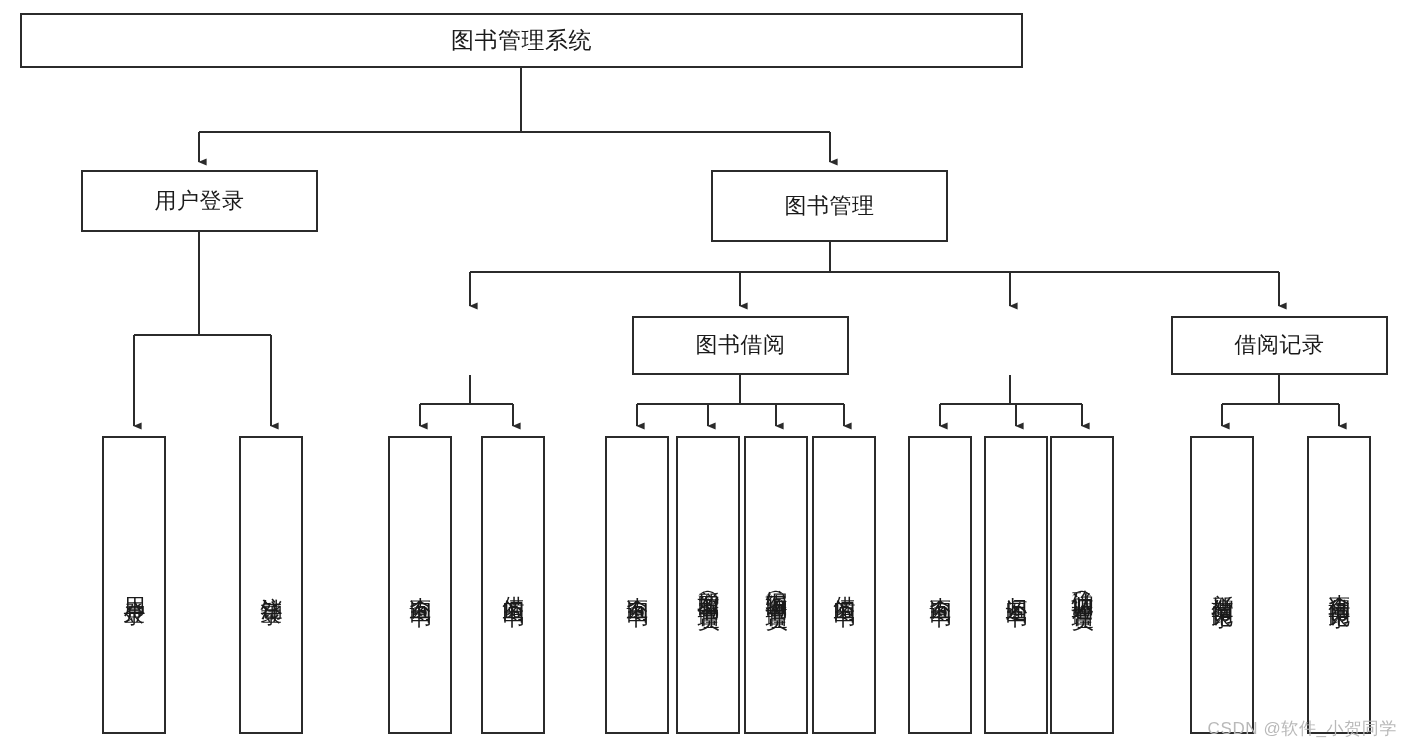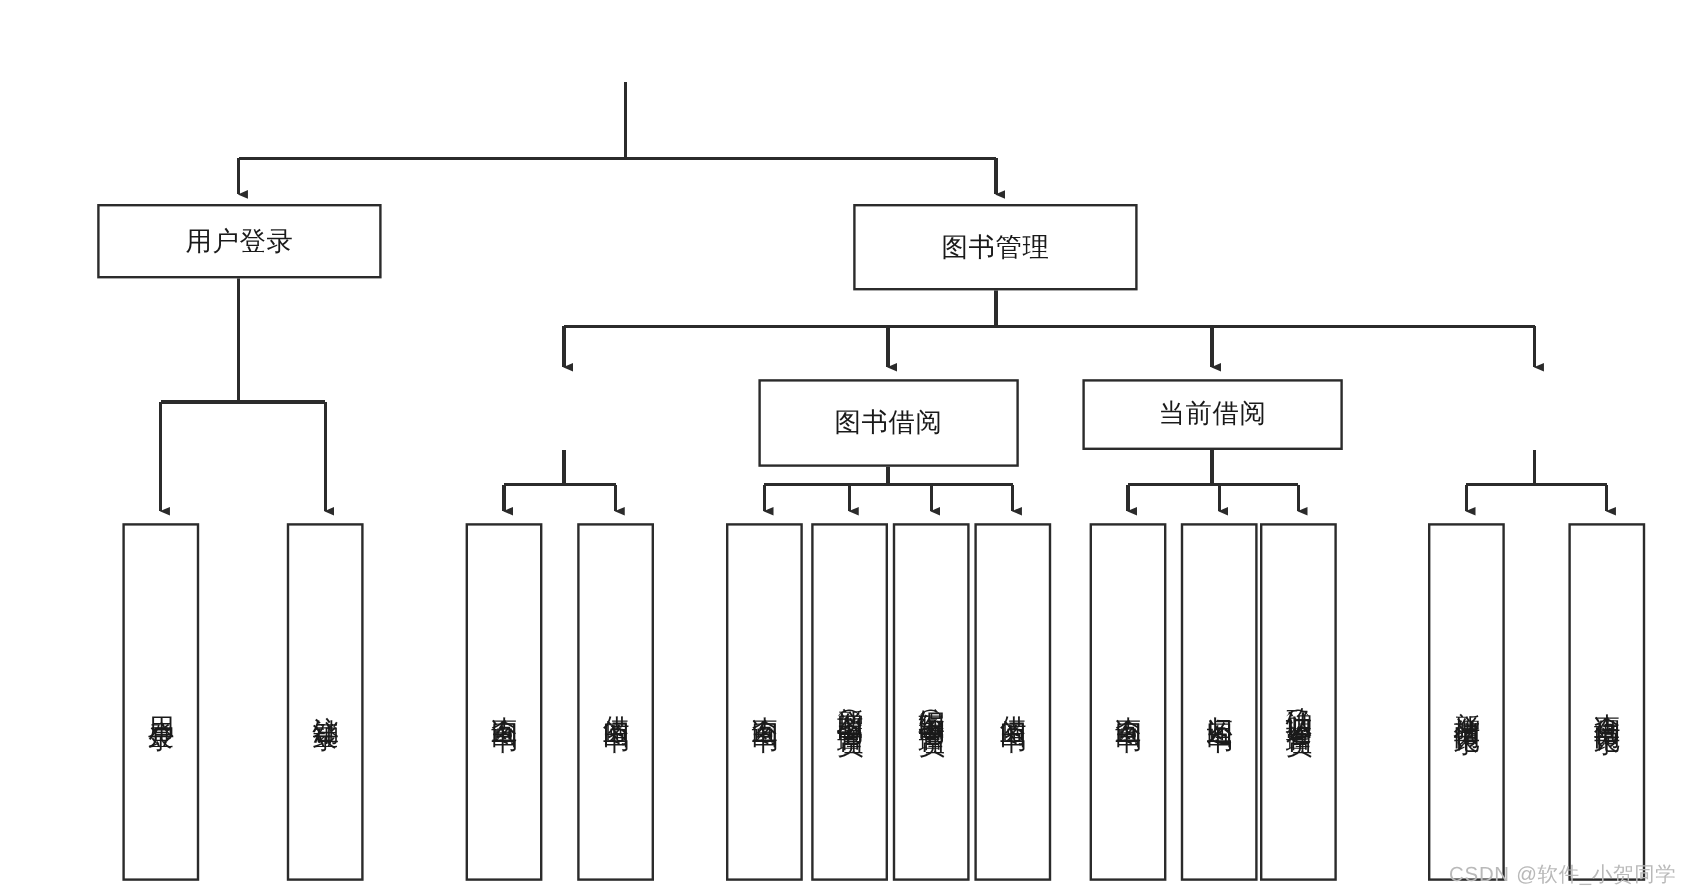--- a/index.html
+++ b/index.html
@@ -118,33 +118,36 @@
       <path d="M1016,404 L1016,426" marker-end="url(#arrowhead)"></path>
       <path d="M1082,404 L1082,426" marker-end="url(#arrowhead)"></path>
 
       <path d="M1279,375 L1279,404"></path>
       <path d="M1222,404 L1339,404"></path>
       <path d="M1222,404 L1222,426" marker-end="url(#arrowhead)"></path>
       <path d="M1339,404 L1339,426" marker-end="url(#arrowhead)"></path>
     </g>
   </svg>
 
+  <div class="node-box node-h node-root" style="left:20px; top:13px; width:1003px; height:55px;">
+    <span class="node-label">图书管理系统</span>
+  </div>
 
   <div class="node-box node-h" style="left:81px; top:170px; width:237px; height:62px;">
     <span class="node-label">用户登录</span>
   </div>
   <div class="node-box node-h" style="left:711px; top:170px; width:237px; height:72px;">
     <span class="node-label">图书管理</span>
   </div>
 
-  <div class="node-box node-h" style="left:632px; top:316px; width:217px; height:73px;">
+  <div class="node-box node-h" style="left:632px; top:316px; width:217px; height:59px;">
     <span class="node-label">图书借阅</span>
   </div>
-  <div class="node-box node-h" style="left:902px; top:316px; width:217px; height:59px;">
-    <span class="node-label">当前借阅</span>
+  <div class="node-box node-h" style="left:1171px; top:316px; width:217px; height:59px;">
+    <span class="node-label">借阅记录</span>
   </div>
 
   <div class="node-box node-v" style="left:102px; top:436px; width:64px; height:298px;">
     <span class="node-label">用户登录</span>
   </div>
   <div class="node-box node-v" style="left:239px; top:436px; width:64px; height:298px;">
     <span class="node-label">注销登录</span>
   </div>
 
   <div class="node-box node-v" style="left:388px; top:436px; width:64px; height:298px;">

